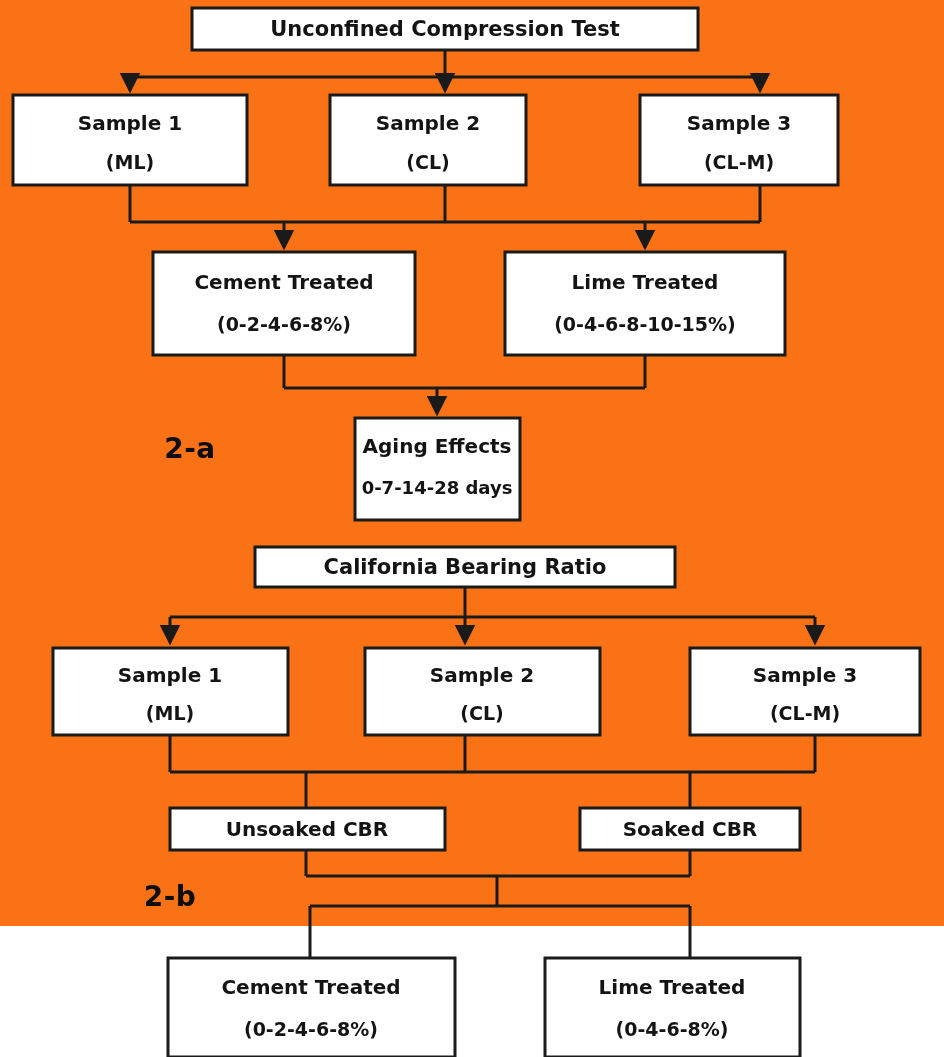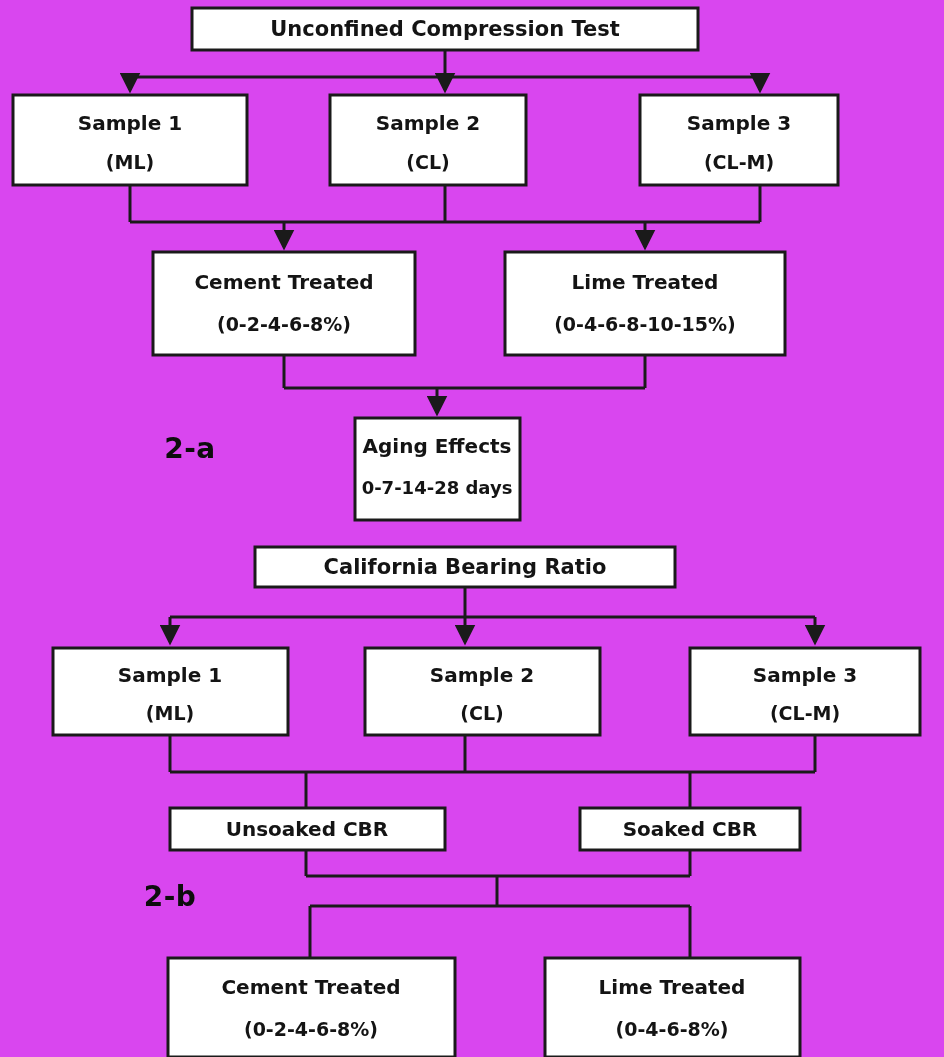--- a/index.html
+++ b/index.html
@@ -1,21 +1,21 @@
 <!DOCTYPE html>
 <html><head>
 <meta charset="utf-8">
 <style>
   html,body{margin:0;padding:0;background:#ffffff;}
   body{
     width:944px;height:1057px;overflow:hidden;
     font-family:"DejaVu Sans","Liberation Sans",sans-serif;
     color:#111111;
   }
-  #stage{position:relative;width:944px;height:1057px;background:#d946ef;}
+  #stage{position:relative;width:944px;height:926px;background:#f97316;}
   svg#flow{position:absolute;left:0;top:0;width:944px;height:1057px;}
   .nodebox{fill:#ffffff;stroke:#1a1a1a;stroke-width:3;}
   .link{stroke:#1a1a1a;stroke-width:3;fill:none;}
   .nodetext{
     font-family:"DejaVu Sans","Liberation Sans",sans-serif;
     font-weight:700;fill:#141414;text-anchor:middle;
     dominant-baseline:middle;
   }
   .t-title{font-size:21px;}
   .t-node{font-size:20px;}

